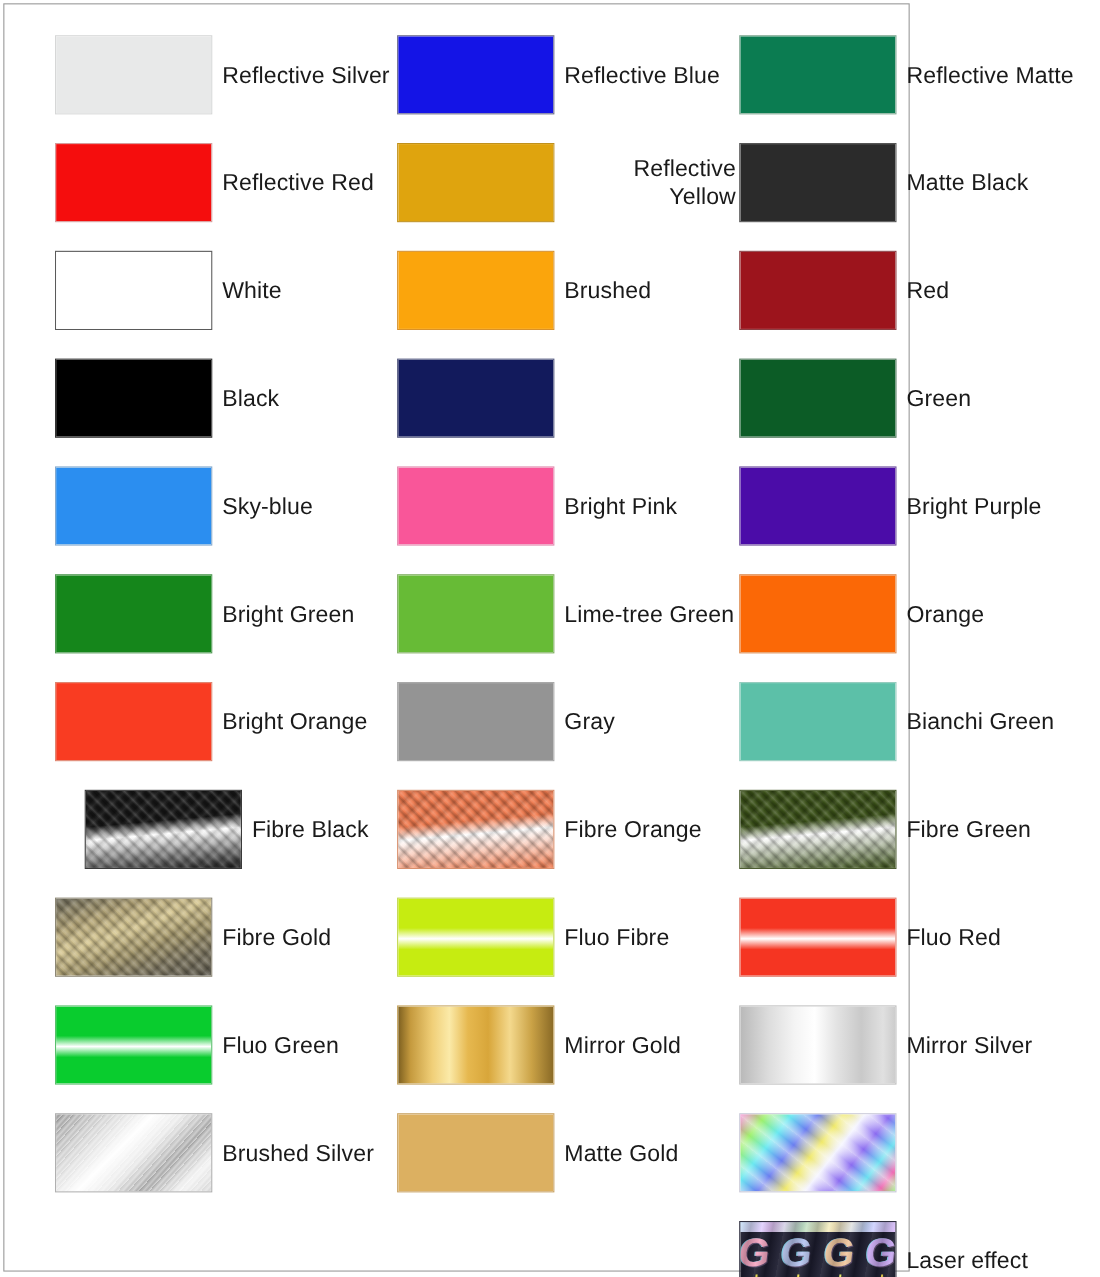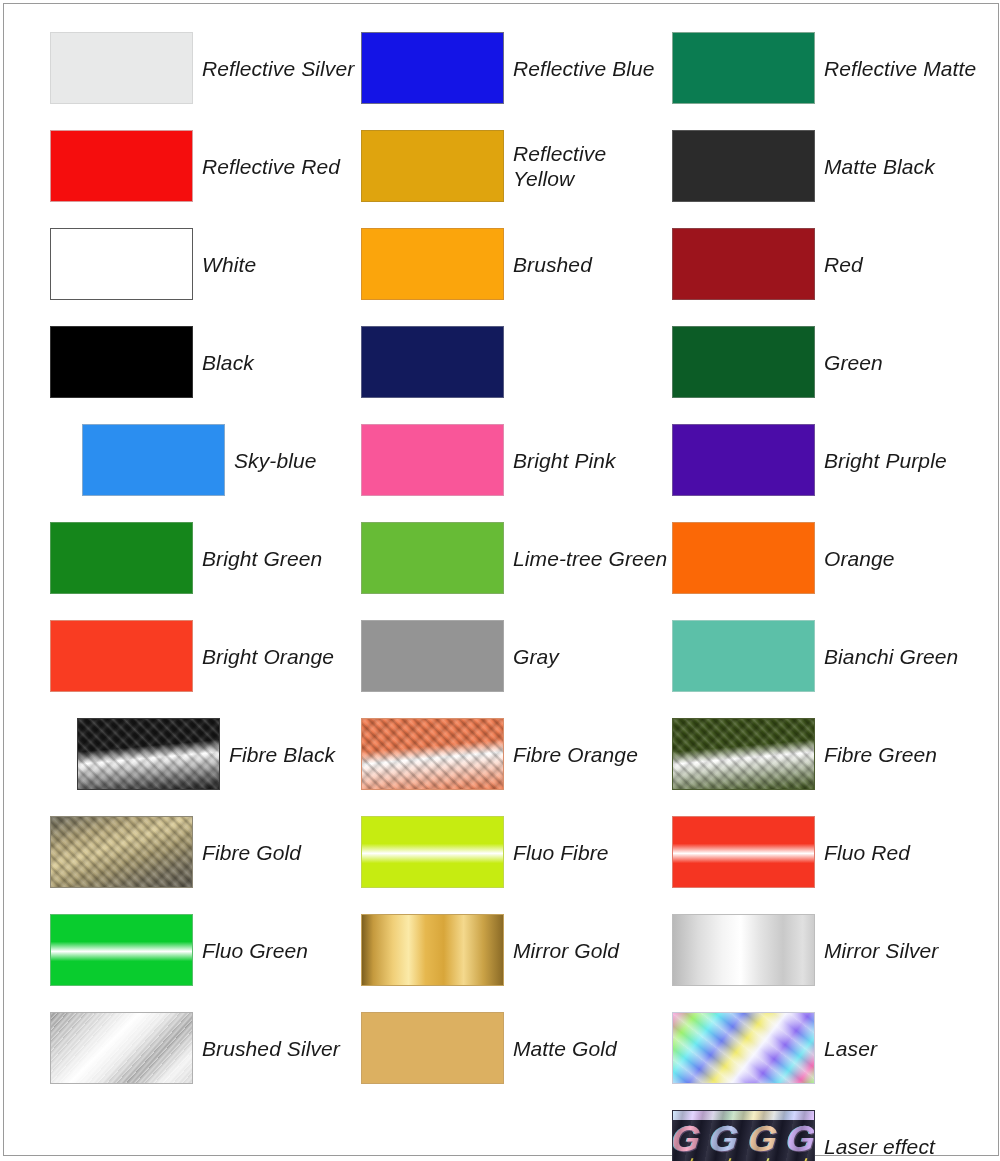--- a/index.html
+++ b/index.html
@@ -6,25 +6,24 @@
   html,body{margin:0;padding:0;}
   body{
     width:1000px;height:1161px;
     background:#ffffff;
     font-family:"Liberation Sans","DejaVu Sans",sans-serif;
     overflow:hidden;
   }
   #page-frame{
     position:absolute;
     left:3px;top:3px;
-    width:996px;height:1153px;
+    width:824px;height:1153px;
     border:1px solid #9a9a9a;
     background:#ffffff;
     box-sizing:border-box;
-    font-style:italic;
   }
   #grid{
     position:absolute;
     left:46px;top:25px;
     width:950px;
   }
   .cell{
     position:absolute;
     width:310px;
     height:98px;
@@ -142,21 +141,21 @@
         </div>
       </div>
       <div class="cell" style="left: 0px; top: 98px;">
         <div class="swatch" title="Reflective Red" style="border: 1px solid rgb(215, 154, 154);">
           <div class="swatch-inner" style="background:#f50d0d;"></div>
         </div>
         <div class="label">
           <span>Reflective Red</span>
         </div>
       </div>
-      <div class="cell" style="left: 311px; top: 98px;">
+      <div class="cell" style="left: 311px; top: 98px; text-align: right;">
         <div class="swatch" title="Reflective Yellow" style="border: 1px solid rgb(192, 145, 28);">
           <div class="swatch-inner" style="background:#dfa40e;"></div>
         </div>
         <div class="label">
           <span>Reflective Yellow</span>
         </div>
       </div>
       <div class="cell" style="left: 622px; top: 98px;">
         <div class="swatch" title="Matte Black" style="border: 1px solid rgb(85, 85, 85);">
           <div class="swatch-inner" style="background:#2b2b2b;"></div>
@@ -203,21 +202,21 @@
         </div>
       </div>
       <div class="cell" style="left: 622px; top: 294px;">
         <div class="swatch" title="Green" style="border: 1px solid rgb(79, 122, 92);">
           <div class="swatch-inner" style="background:#0c5c26;"></div>
         </div>
         <div class="label">
           <span>Green</span>
         </div>
       </div>
-      <div class="cell" style="left: 0px; top: 392px; margin-left: 32px;">
+      <div class="cell" style="left: 0px; top: 392px;">
         <div class="swatch" title="Sky-blue" style="border: 1px solid rgb(132, 169, 205);">
           <div class="swatch-inner" style="background:#2b8ef0;"></div>
         </div>
         <div class="label">
           <span>Sky-blue</span>
         </div>
       </div>
       <div class="cell" style="left: 311px; top: 392px;">
         <div class="swatch" title="Bright Pink" style="border: 1px solid rgb(224, 139, 174);">
           <div class="swatch-inner" style="background:#f95699;"></div>
@@ -366,23 +365,20 @@
         <div class="swatch" title="Matte Gold" style="border: 1px solid rgb(201, 163, 100);">
           <div class="swatch-inner" style="background:#dcb061;"></div>
         </div>
         <div class="label">
           <span>Matte Gold</span>
         </div>
       </div>
       <div class="cell" style="left: 622px; top: 980px;">
         <div class="swatch" title="Laser" style="border: 1px solid rgb(201, 201, 216);">
           <div class="swatch-inner tex-holo" style="background:linear-gradient(128deg,#f26ec8 0%,#9ef06a 12%,#6ae8f0 24%,#6a7cf0 36%,#f0e96a 48%,#f2f2ff 58%,#8a6af0 70%,#6ae0f0 82%,#f06ab4 92%,#8af06a 100%);"></div>
-        </div>
-        <div class="label">
-          <span>Laser</span>
         </div>
       </div>
       <div class="cell" style="left: 622px; top: 1078px;">
         <div class="swatch" title="Laser effect" style="border: 1px solid rgb(48, 48, 64);">
           <div class="swatch-inner" style="background:#1d1d30;"></div>
           <div style="position:absolute;left:0;right:0;top:0;height:9px;z-index:3;background:linear-gradient(110deg,#cfe9ff 0%,#e8c8ff 20%,#bfe0c8 40%,#fff0c0 60%,#c8d8ff 80%,#e0c0ff 100%);"></div>
           <div class="laser-letters">
             <div class="row" style="top: 8px; height: 40px; font-size: 36px;">
               <span style="color: rgb(247, 168, 196); text-shadow: rgb(91, 74, 110) 1px 1px 0px, rgb(127, 208, 232) -1px 0px 0px; transform: skewX(-7deg);">G</span>
               <span style="color: rgb(184, 198, 242); text-shadow: rgb(91, 74, 110) 1px 1px 0px, rgb(127, 208, 232) -1px 0px 0px; transform: skewX(-7deg);">G</span>

